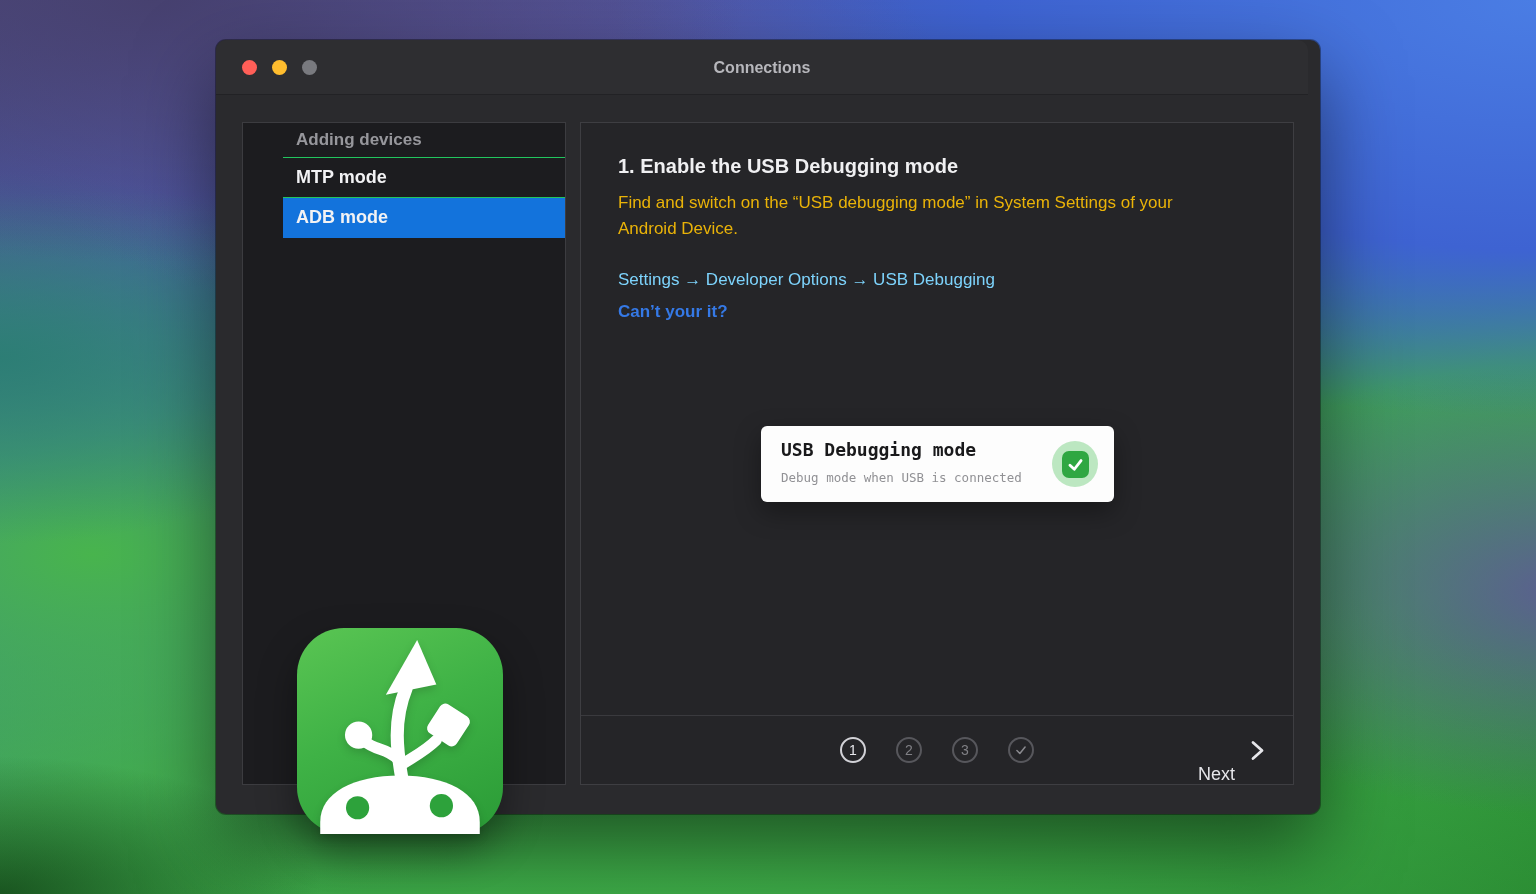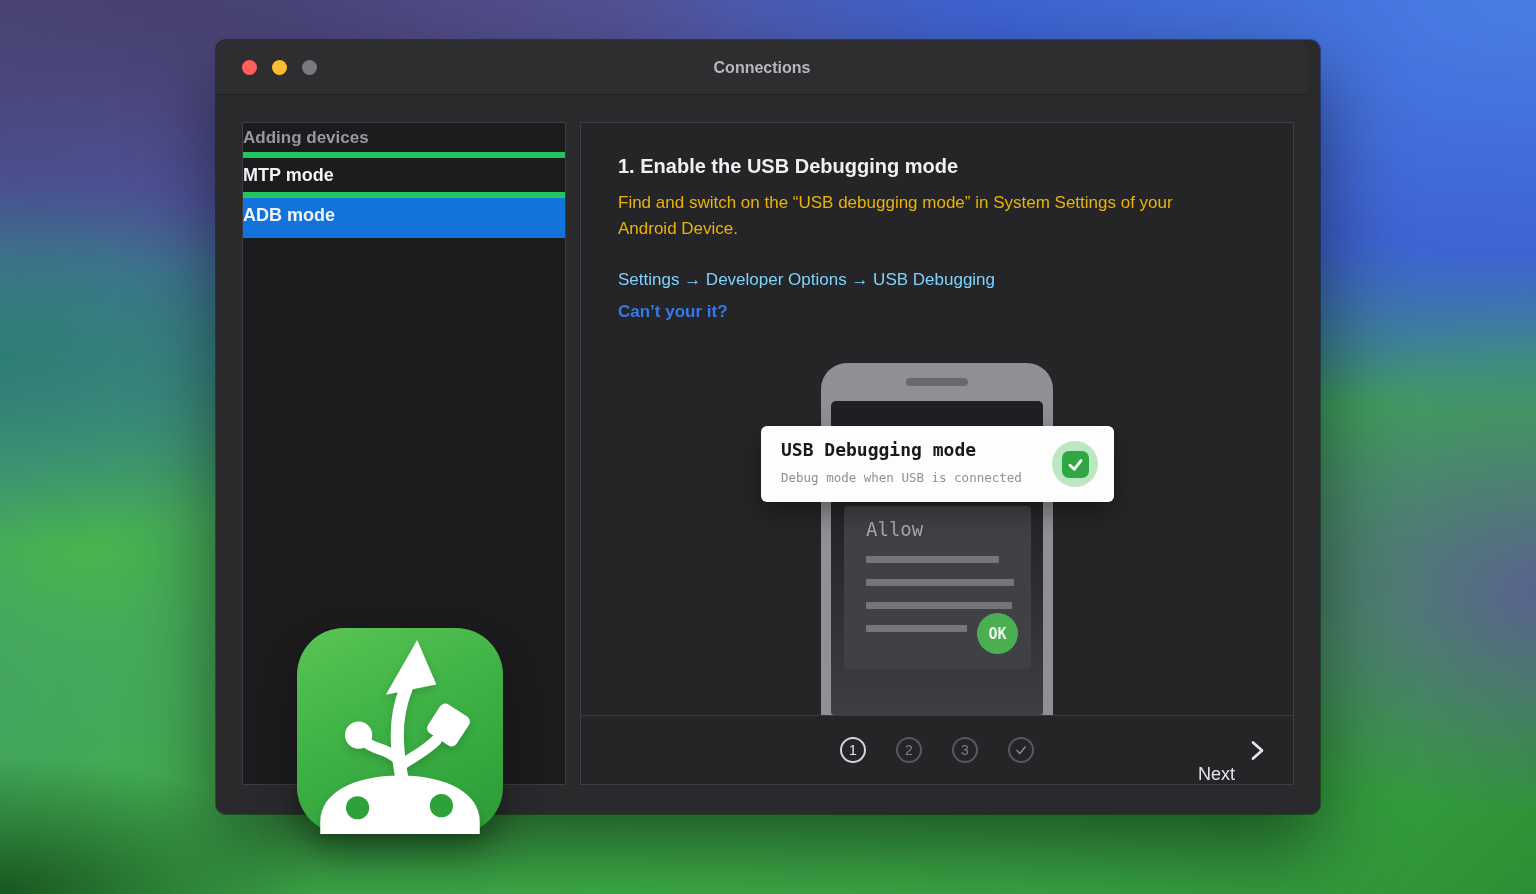--- a/index.html
+++ b/index.html
@@ -42,21 +42,21 @@
     position:absolute; left:0; right:0; top:0; height:55px; line-height:55px;
     text-align:center; font-weight:bold; font-size:16px; color:#b7b7bc;
   }
   .wbody{ position:absolute; left:0; top:55px; right:0; bottom:0; }
 
   
   .sidebar{
     position:absolute; left:26px; top:27px; width:324px; bottom:29px;
     background:#1c1c1f; border:1px solid #3c3c40;
   }
-  .srow{ display:flex; align-items:center; border-bottom:6px solid #22c55e; }
+  .srow{ padding-left:13px; display:flex; align-items:center; border-bottom:1px solid #22c55e;margin-left:40px; }
   .srow.header{ height:35px; color:#97979c; font-weight:bold; font-size:17px; }
   .srow.item{ height:40px; color:#f2f2f4; font-weight:bold; font-size:18px; }
   .srow.selected{ background:#1373dc; border-bottom-color:#1373dc; }
 
   
   .panel{
     position:absolute; left:364px; top:27px; width:714px; bottom:29px;
     background:#252528; border:1px solid #3e3e42; border-radius:0;
   }
   .content{ position:absolute; left:0; right:0; top:0; bottom:69px; overflow:hidden; }
@@ -151,33 +151,20 @@
       <div class="panel">
 
         <div class="content">
           <div class="content-inner">
             <div class="step-title">1. Enable the USB Debugging mode</div>
             <div class="step-desc">Find and switch on the “USB debugging mode” in System Settings of your Android Device.</div>
             <div class="path">Settings → Developer Options → USB Debugging</div>
             <a class="link">Can’t your it?</a>
           </div>
 
-          <div class="phone">
-            <div class="speaker"></div>
-            <div class="screen">
-              <div class="dialog">
-                <div class="allow">Allow</div>
-                <div class="skel s1"></div>
-                <div class="skel s2"></div>
-                <div class="skel s3"></div>
-                <div class="skel s4"></div>
-                <div class="ok">OK</div>
-              </div>
-            </div>
-          </div>
 
           <div class="card">
             <div class="card-title">USB Debugging mode</div>
             <div class="card-sub">Debug mode when USB is connected</div>
             <div class="check-circle">
               <div class="check-box">
                 <svg width="19" height="19" viewBox="0 0 24 24" fill="none">
                   <polyline points="5,13 10.5,18 19,7" stroke="#ffffff" stroke-width="3.6" stroke-linecap="round" stroke-linejoin="round"></polyline>
                 </svg>
               </div>

